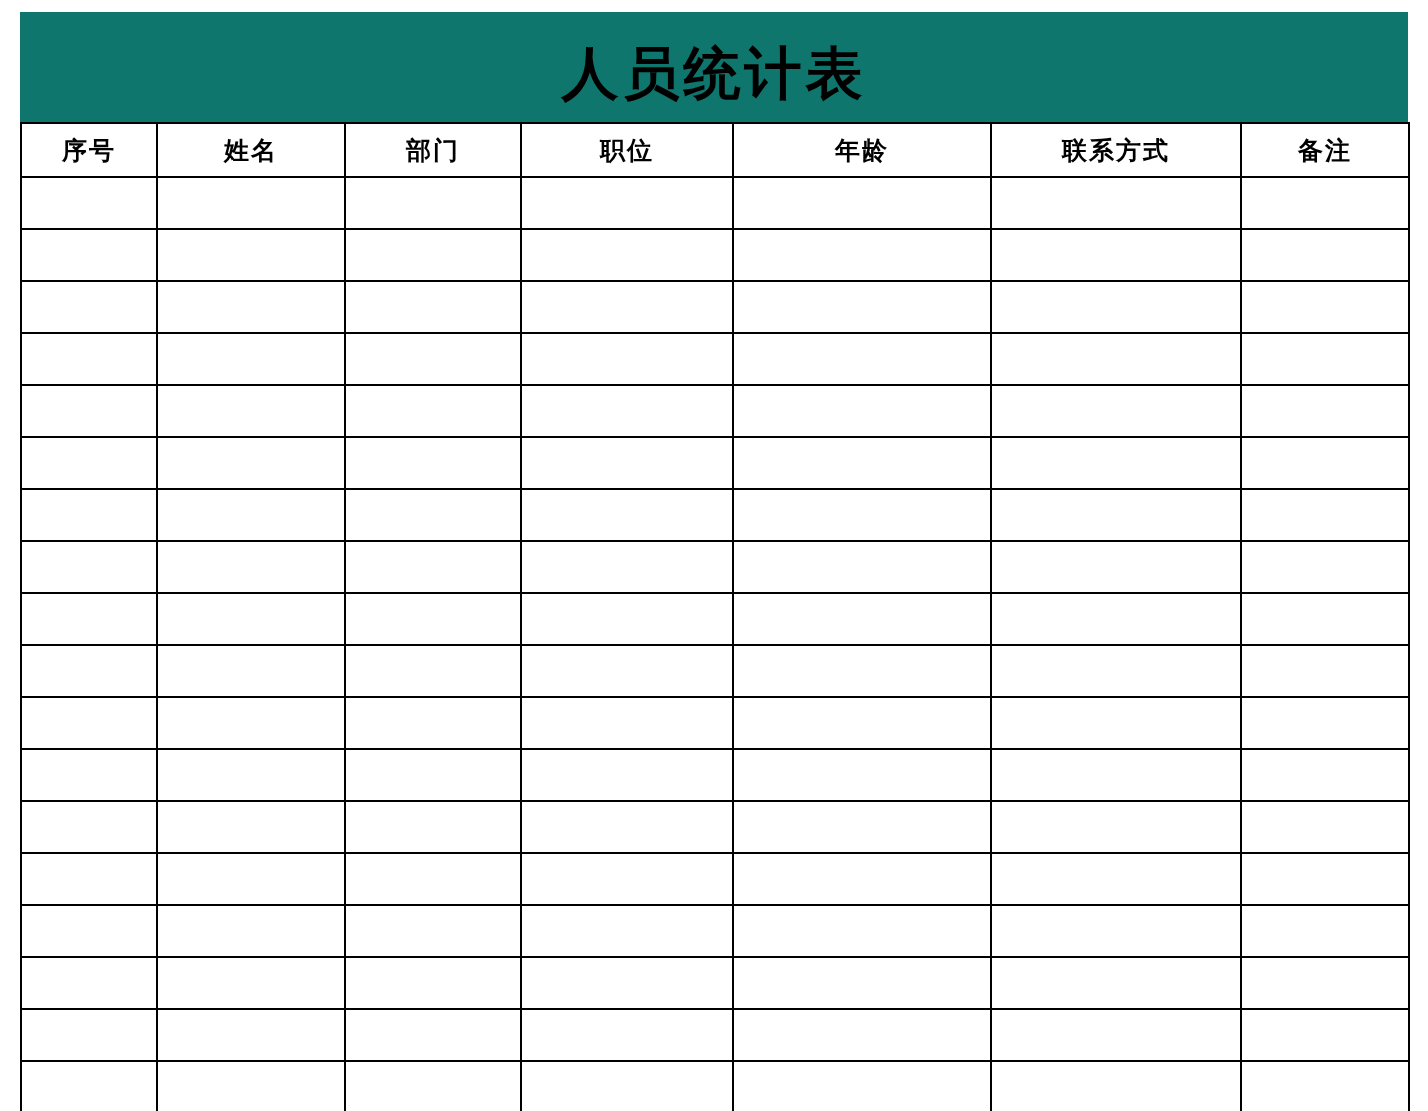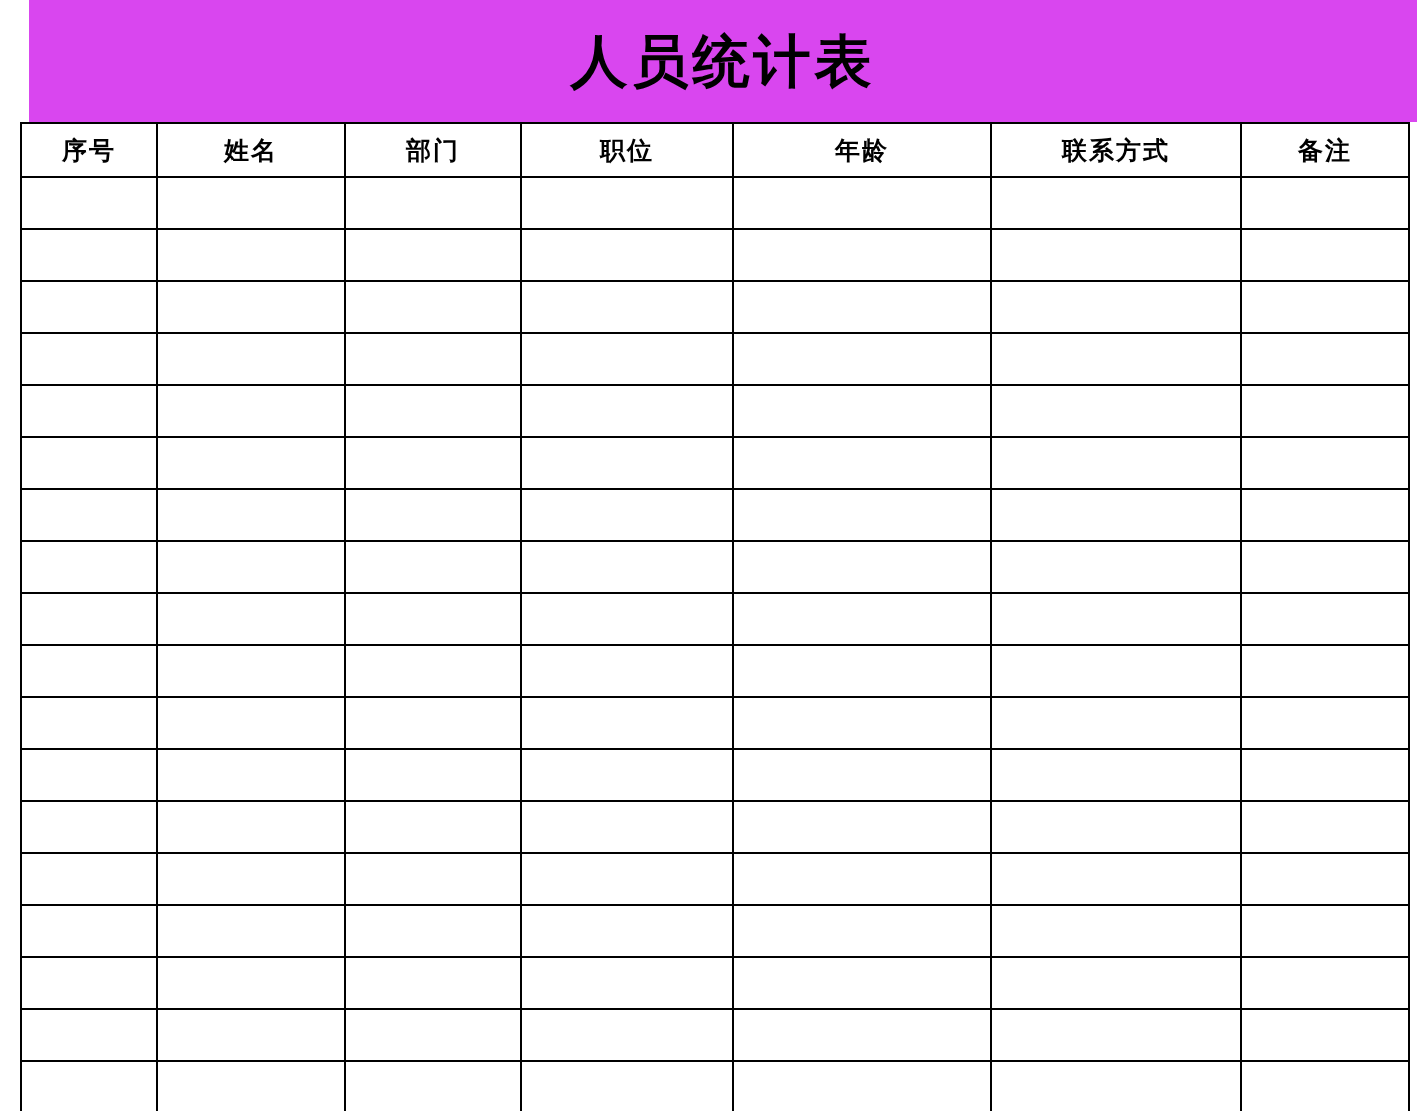--- a/index.html
+++ b/index.html
@@ -15,28 +15,27 @@
   }
   .sheet {
     position: relative;
     width: 1428px;
     height: 1111px;
     background: #ffffff;
   }
   .title-band {
     position: absolute;
     left: 20px;
-    top: 0;
+    top: 12px;
     width: 1388px;
     height: 122px;
-    background: #d946ef;
+    background: #0f766e;
     display: flex;
     align-items: center;
     justify-content: center;
-    margin-left: 9px;
   }
   .title-text {
     font-size: 57px;
     font-weight: bold;
     color: #000000;
     letter-spacing: 4px;
     line-height: 1;
     font-family: "Liberation Sans", sans-serif;
   }
   table.grid {

